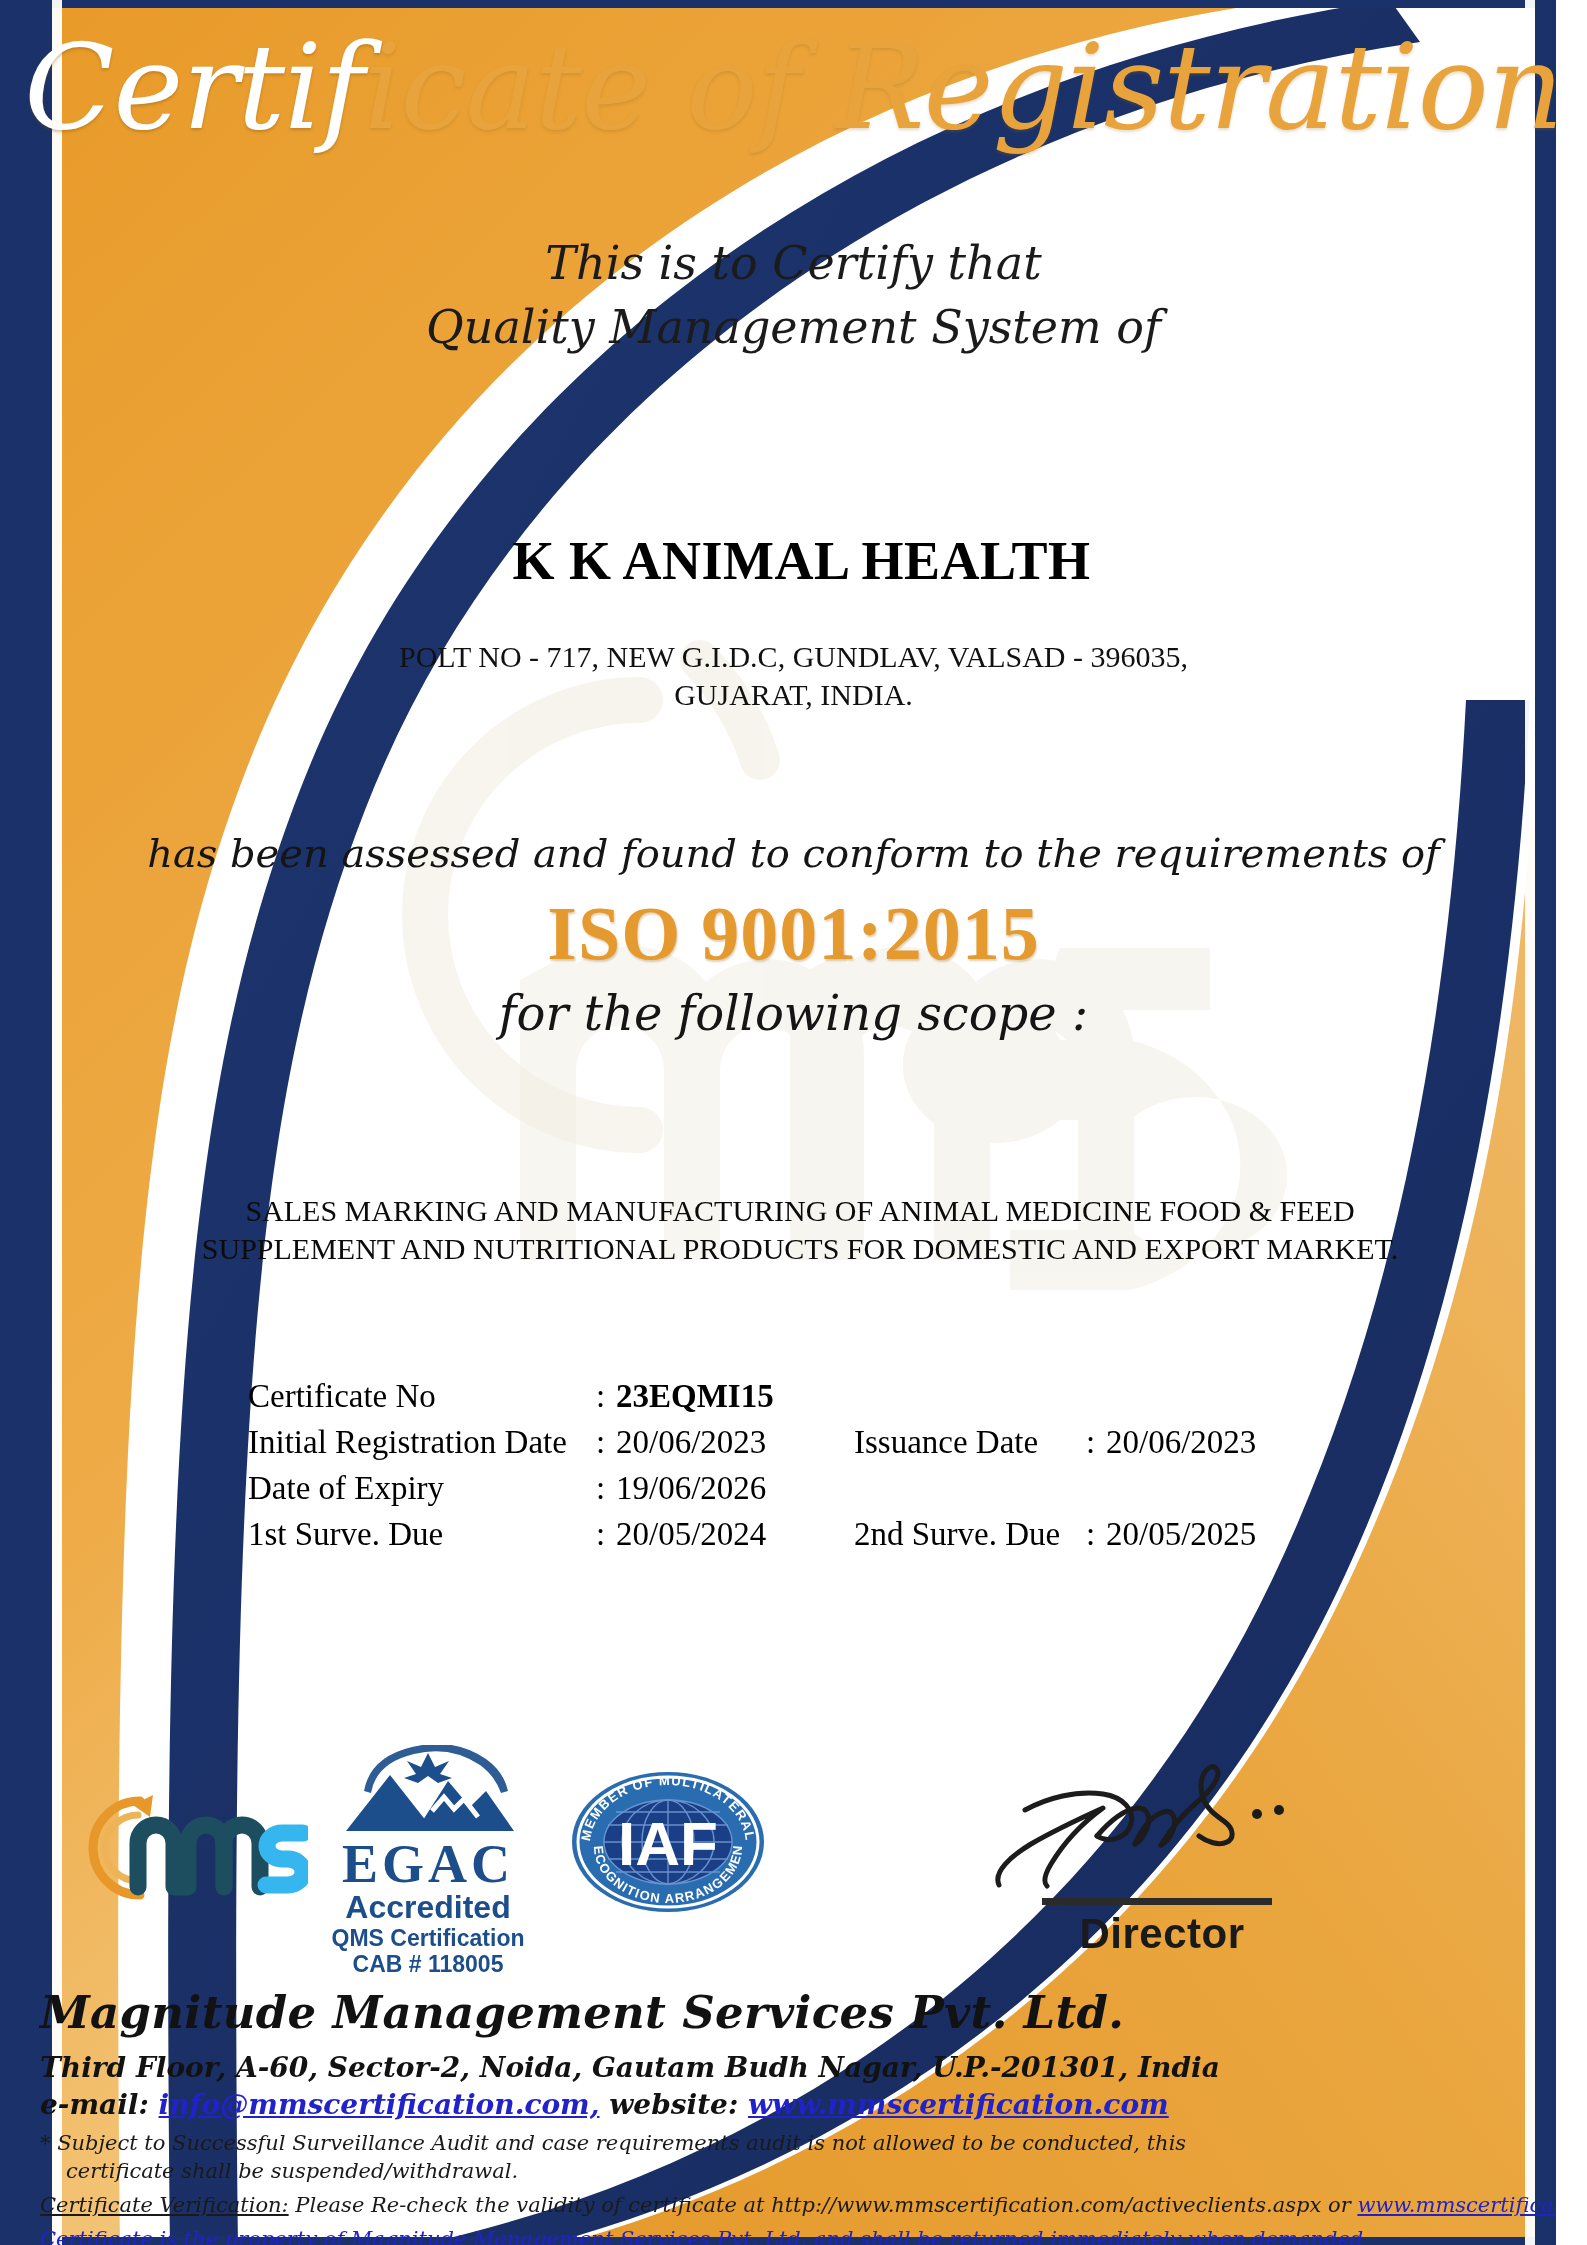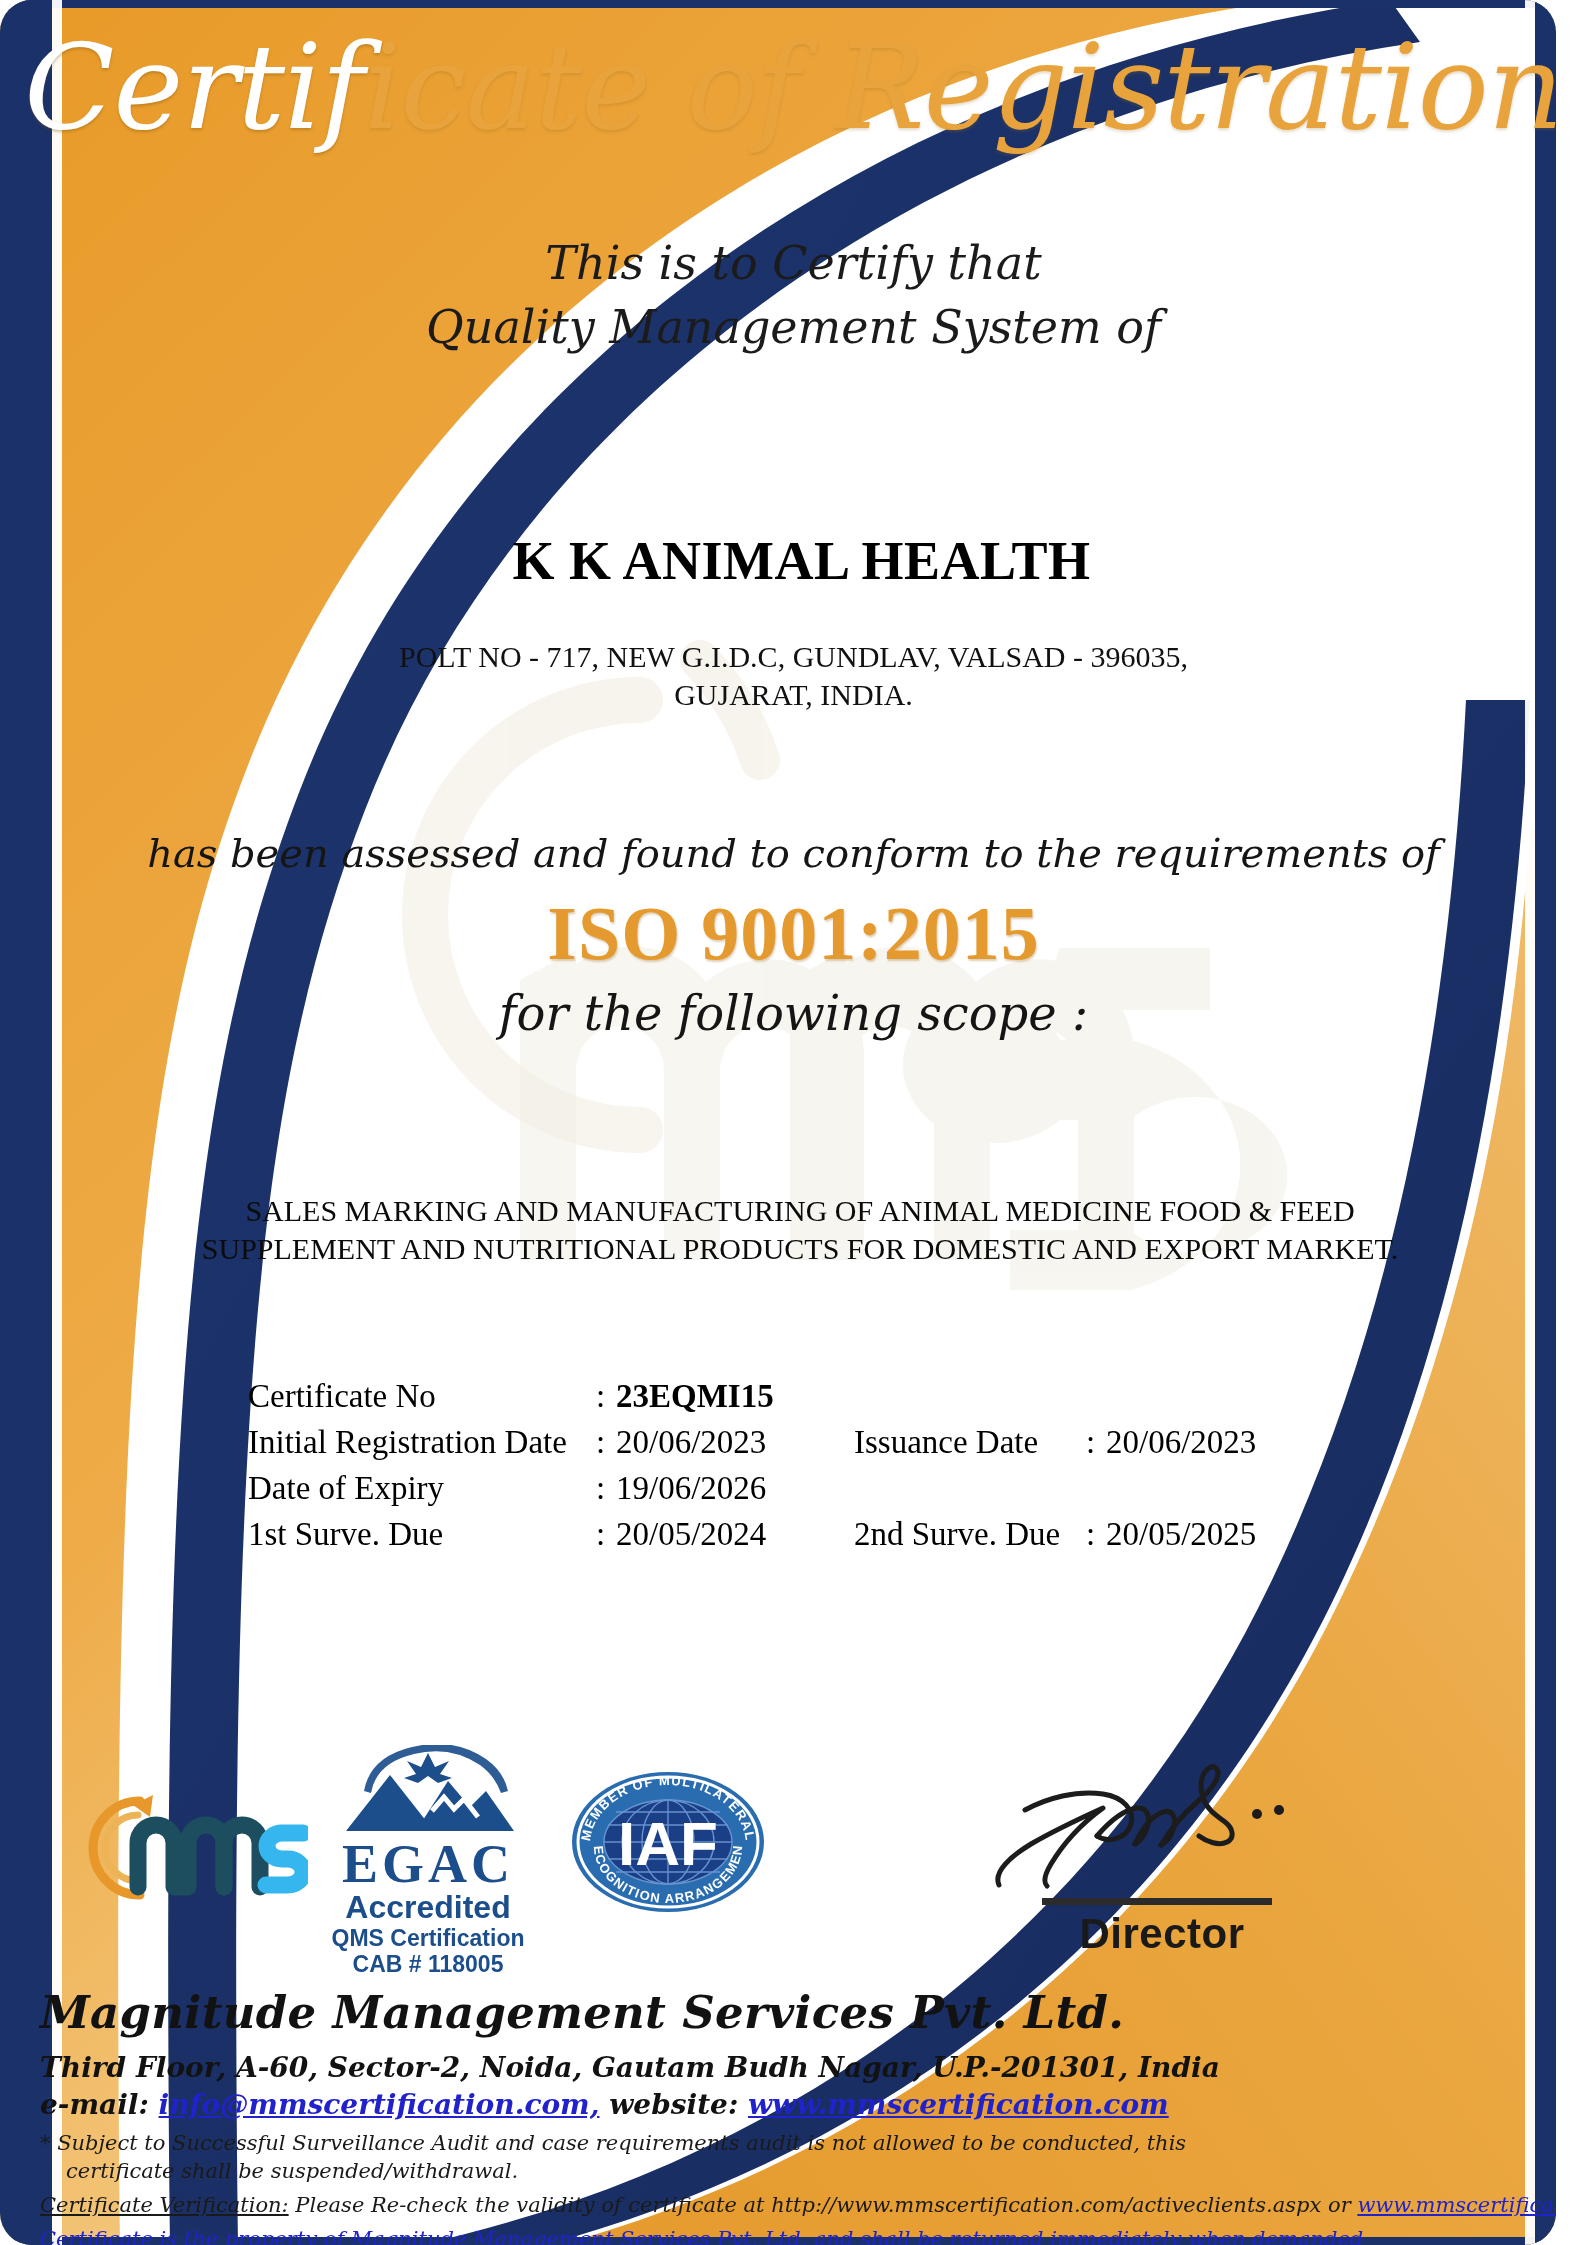--- a/index.html
+++ b/index.html
@@ -4,21 +4,20 @@
 <style>
   html,body{margin:0;padding:0;background:#ffffff;}
   body{font-family:"Liberation Serif",serif;}
 
   #cert{
     position:relative;
     width:1556px;
     height:2245px;
     overflow:hidden;
     background:#ffffff;
-    border-radius:32px;
   }
 
   
   #bg{position:absolute;inset:0;width:1587px;height:2245px;}
 
   
   #content{position:absolute;inset:0;width:1587px;height:2245px;}
 
   
   .script-title{

